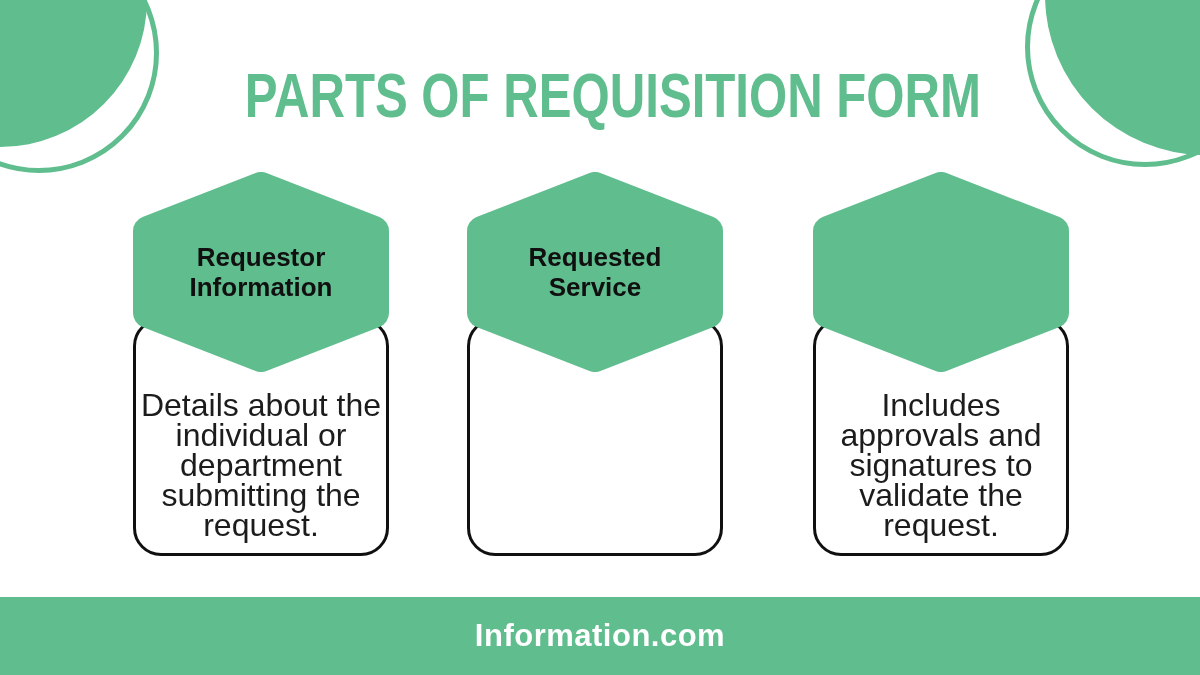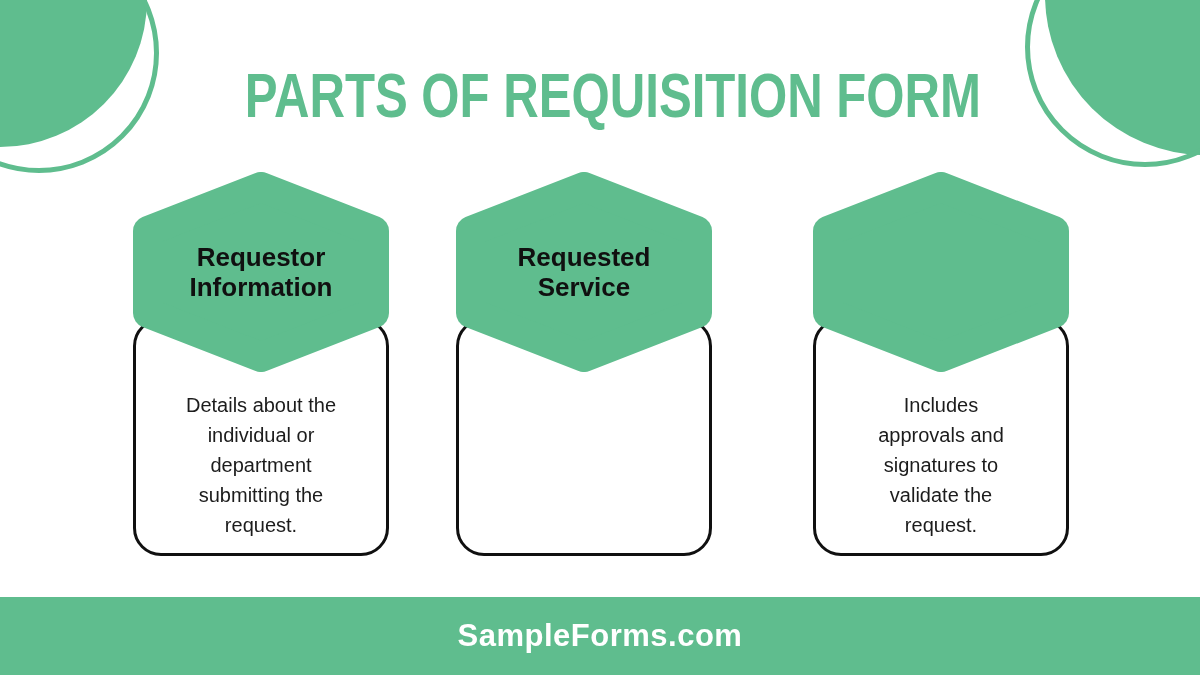--- a/index.html
+++ b/index.html
@@ -26,37 +26,37 @@
   .title-wrap{position:absolute;top:64px;left:0;width:100%;text-align:center;}
   .title{
     display:inline-block;margin:0;
     font-size:63px;font-weight:bold;line-height:1;
     color:var(--green);white-space:nowrap;letter-spacing:0;
     transform:scaleX(0.78);transform-origin:center top;
   }
   
   .card{position:absolute;top:172px;width:260px;height:384px;}
   .card.c1{left:133px;}
-  .card.c2{left:456px;}
+  .card.c2{left:467px;}
   .card.c3{left:813px;}
   .card-box{
     position:absolute;left:0;top:146px;width:256px;height:238px;
     box-sizing:border-box;background:#ffffff;
     border:3px solid var(--ink);border-radius:28px;
   }
   .hex{position:absolute;left:0;top:0;width:256px;height:200px;}
   .hex polygon{fill:var(--green);stroke:var(--green);stroke-width:30;stroke-linejoin:round;}
   .card-heading{
     position:absolute;top:70px;left:0;width:256px;margin:0;
     text-align:center;font-size:26px;line-height:30px;font-weight:bold;
     color:var(--ink);white-space:pre-line;
   }
   .card-body{
     position:absolute;top:218px;left:6px;width:244px;margin:0;
-    text-align:center;font-size:20px;line-height:30px;font-weight:normal;
+    text-align:center;font-size:32px;line-height:30px;font-weight:normal;
     color:var(--body-ink);white-space:pre-line;
   }
   
   .footer{
     position:absolute;left:0;top:597px;width:1200px;height:78px;
     background:var(--green);display:flex;align-items:center;justify-content:center;
   }
   .footer-brand{color:#ffffff;font-size:31px;font-weight:bold;letter-spacing:0.5px;}
 </style>
 </head>
@@ -102,16 +102,16 @@
       <polygon points="128,15 241,59 241,141 128,185 15,141 15,59"></polygon>
     </svg>
     <p class="card-body">Includes
 approvals and
 signatures to
 validate the
 request.</p>
   </section>
 
   <footer class="footer">
-    <span class="footer-brand">SampleForms.com</span>
+    <span class="footer-brand">Information.com</span>
   </footer>
 
 </div>
 
 </body></html>

